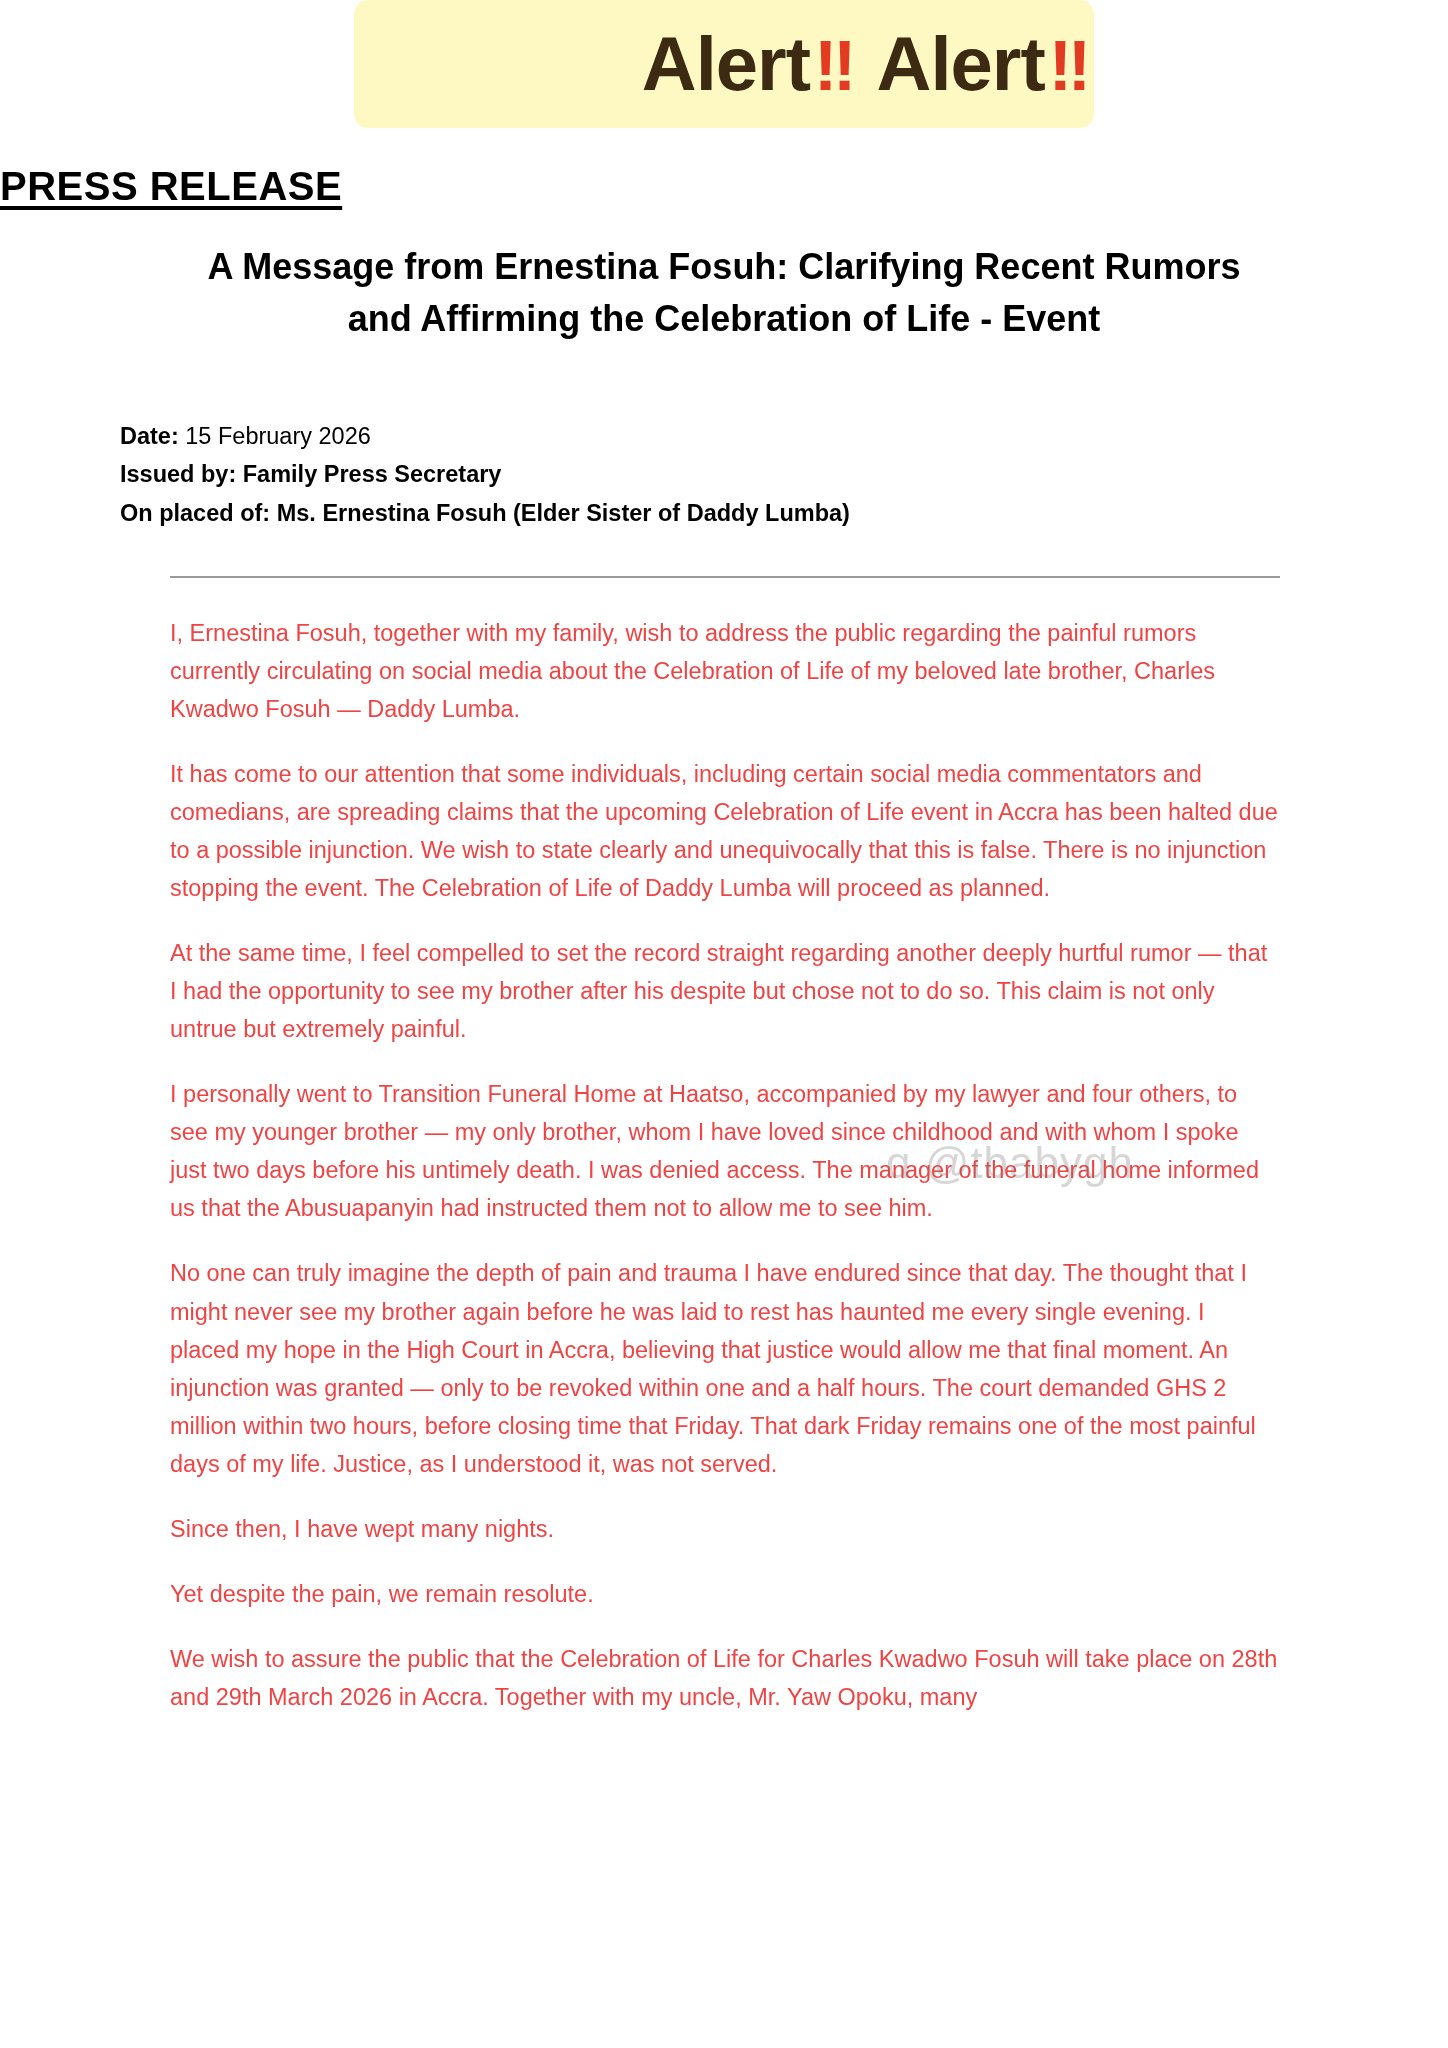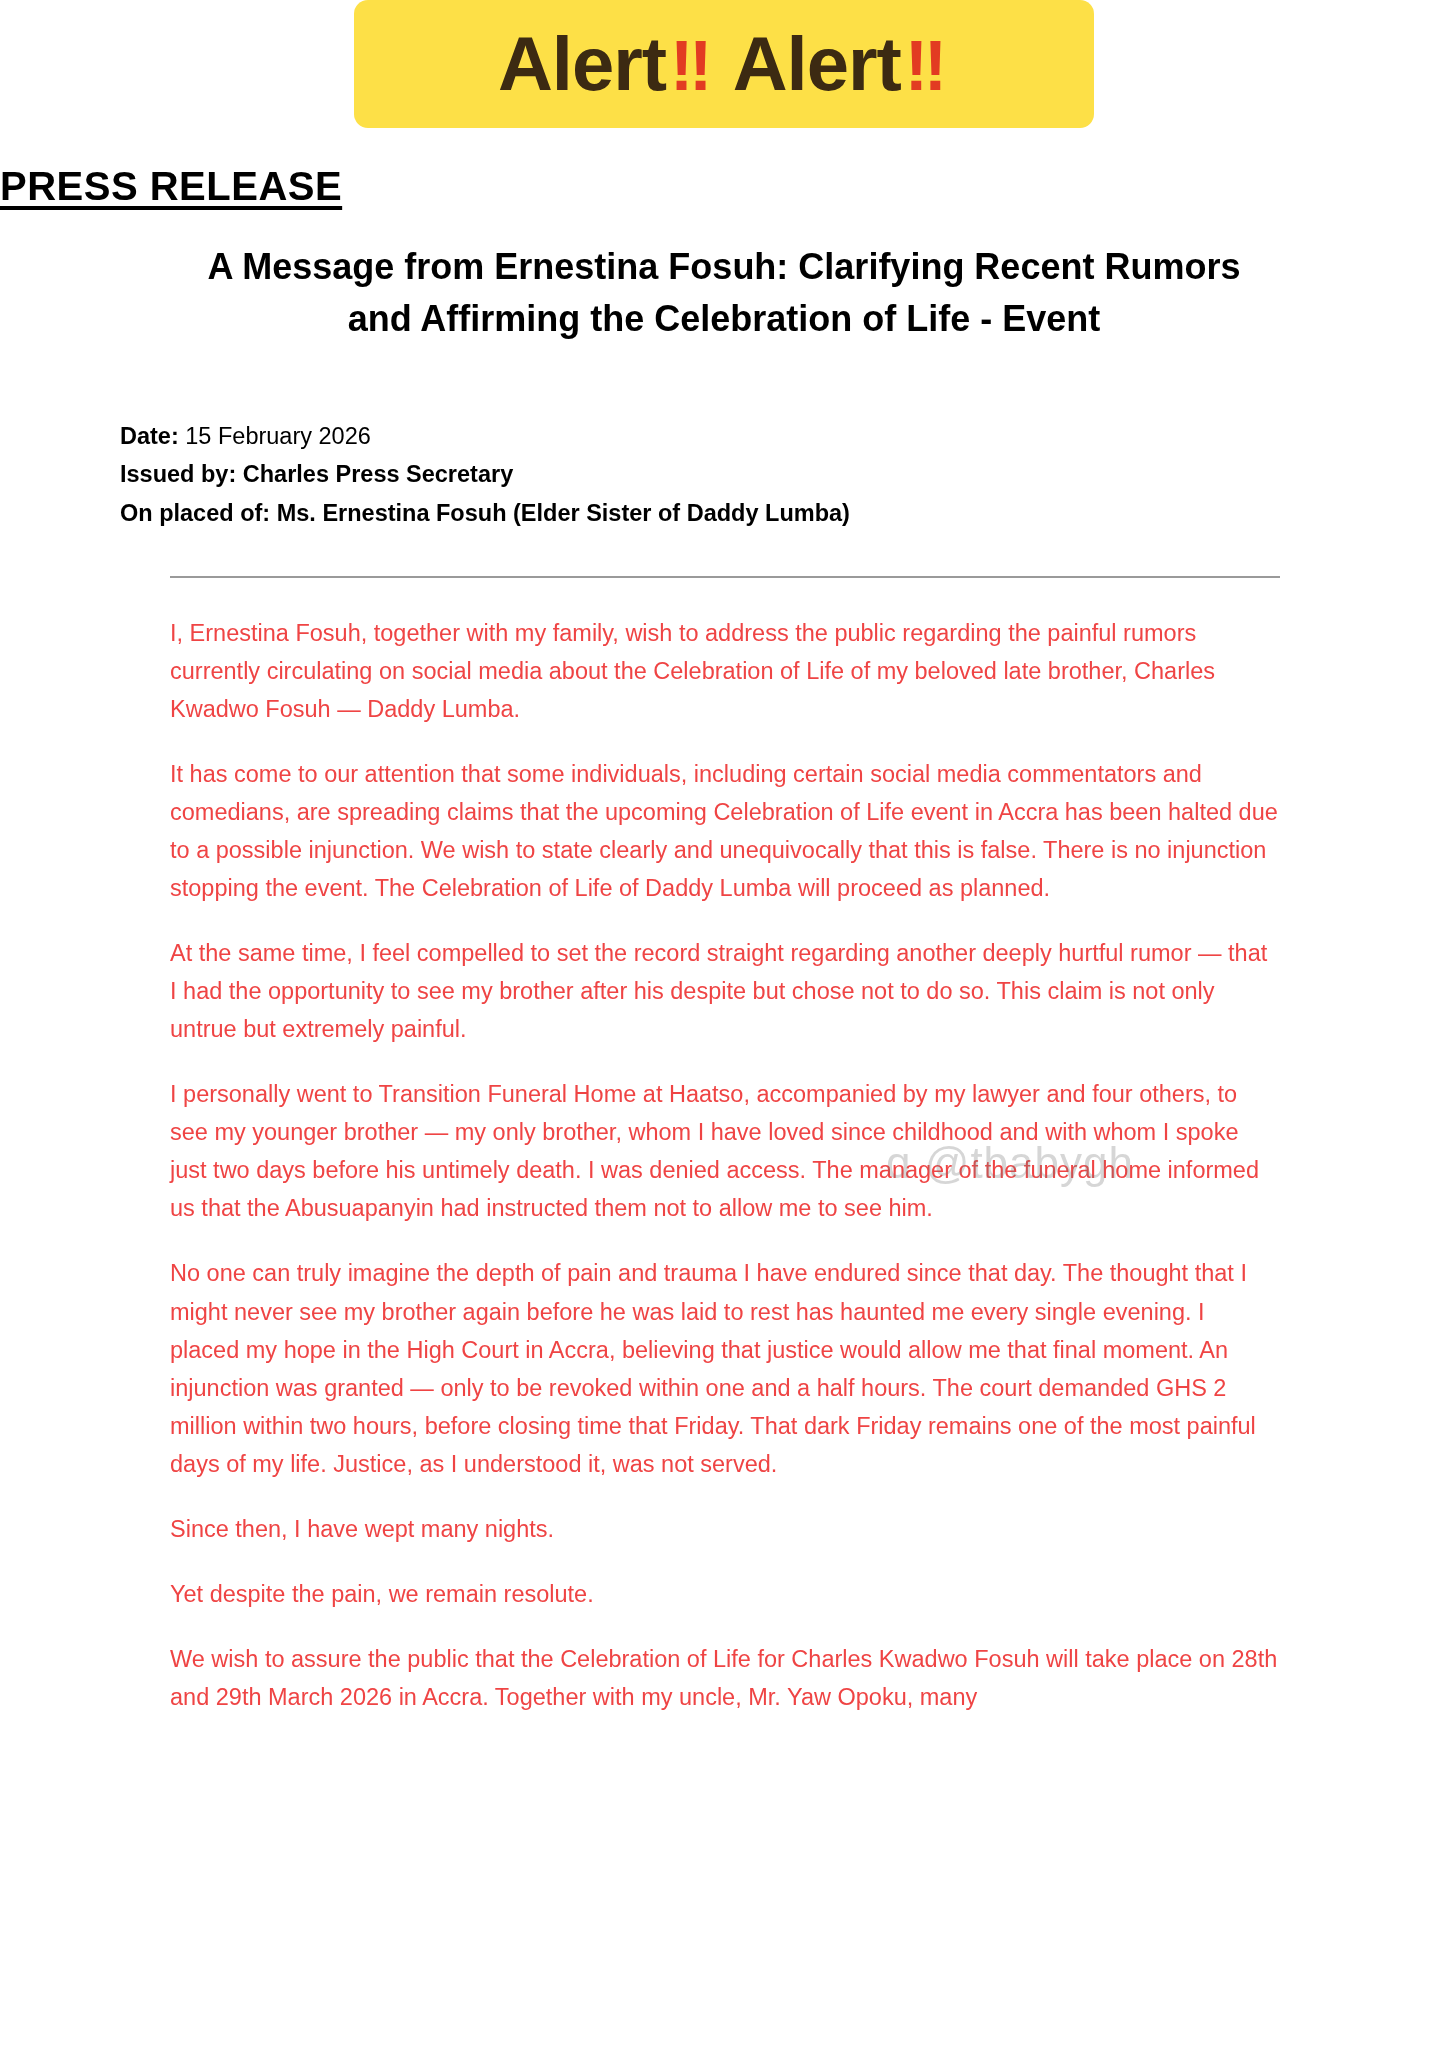--- a/index.html
+++ b/index.html
@@ -22,27 +22,27 @@
     box-sizing: border-box;
     padding: 0 0;
   }
   
   .alert-banner-wrap {
     display: flex;
     justify-content: center;
     padding-top: 0px;
   }
   .alert-banner {
-    background: #fde047;
+    background: #fef9c3;
     border-radius: 14px;
     width: 740px;
     height: 128px;
     display: flex;
     align-items: center;
-    justify-content: center;
+    justify-content: flex-end;
     box-sizing: border-box;
   }
   .alert-text {
     font-family: "Liberation Sans", sans-serif;
     font-weight: bold;
     font-size: 76px;
     letter-spacing: -1px;
     color: #3c2a12;
     line-height: 1;
     white-space: nowrap;
@@ -128,21 +128,21 @@
 
   <div class="subtitle">A Message from Ernestina Fosuh: Clarifying Recent Rumors and Affirming the Celebration of Life - Event</div>
 
   <div class="meta">
     <div class="line">
       <span>Date:</span>
       <span class="val">15 February 2026</span>
     </div>
     <div class="line bold-all">
       <span>Issued by:</span>
-      <span class="val">Charles Press Secretary</span>
+      <span class="val">Family Press Secretary</span>
     </div>
     <div class="line bold-all">
       <span>On placed of:</span>
       <span class="val">Ms. Ernestina Fosuh (Elder Sister of Daddy Lumba)</span>
     </div>
   </div>
 
   <div class="divider"></div>
 
   <div class="body-text">

